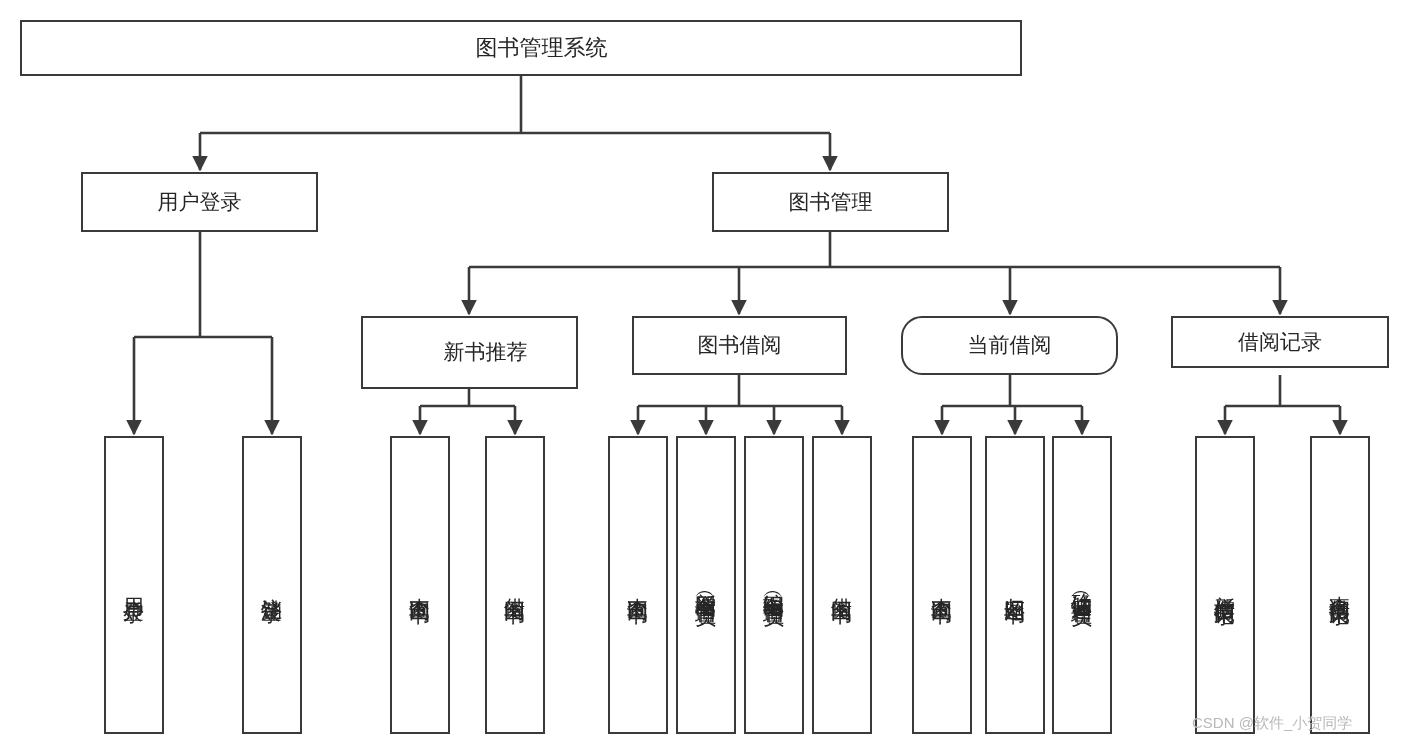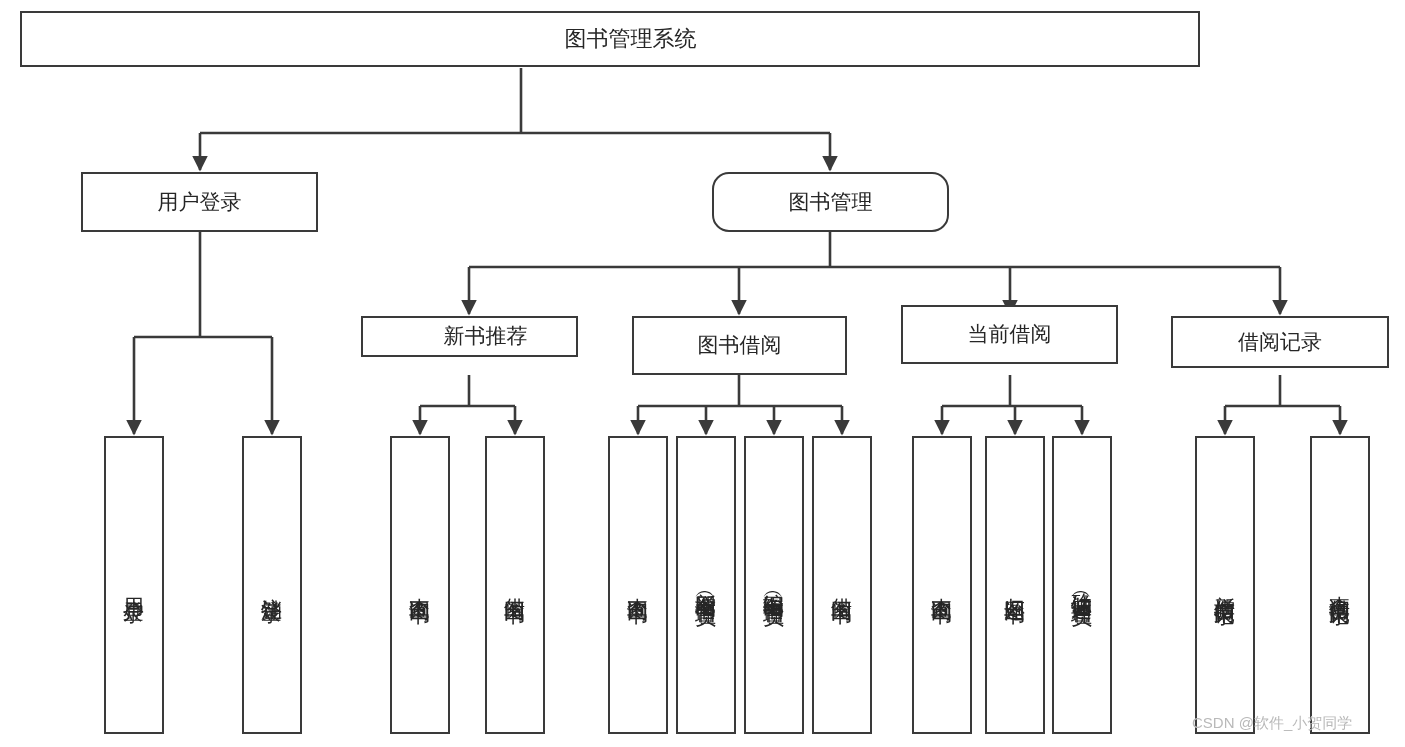--- a/index.html
+++ b/index.html
@@ -123,38 +123,38 @@
       <path d="M 1082 406 L 1082 434" marker-end="url(#arrow)"></path>
 
       <path d="M 1280 375 L 1280 406"></path>
       <path d="M 1225 406 L 1340 406"></path>
       <path d="M 1225 406 L 1225 434" marker-end="url(#arrow)"></path>
       <path d="M 1340 406 L 1340 434" marker-end="url(#arrow)"></path>
 
     </g>
   </svg>
 
-  <div class="node horiz root" style="left:20px; top:11px; width:1180px; height:56px;padding-left:41px;">
+  <div class="node horiz root" style="left:20px; top:20px; width:1002px; height:56px;padding-left:41px;">
     <span class="label">图书管理系统</span>
   </div>
 
   <div class="node horiz" style="left:81px; top:172px; width:237px; height:60px;">
     <span class="label">用户登录</span>
   </div>
-  <div class="node horiz" style="left:712px; top:172px; width:237px; height:60px;border-radius:17px;">
+  <div class="node horiz" style="left:712px; top:172px; width:237px; height:60px;">
     <span class="label">图书管理</span>
   </div>
 
-  <div class="node horiz" style="left:361px; top:316px; width:217px; height:41px;padding-left:32px;">
+  <div class="node horiz" style="left:361px; top:316px; width:217px; height:73px;padding-left:32px;">
     <span class="label">新书推荐</span>
   </div>
   <div class="node horiz" style="left:632px; top:316px; width:215px; height:59px;">
     <span class="label">图书借阅</span>
   </div>
-  <div class="node horiz" style="left:901px; top:305px; width:217px; height:59px;">
+  <div class="node horiz" style="left:901px; top:316px; width:217px; height:59px;border-radius:21px;">
     <span class="label">当前借阅</span>
   </div>
   <div class="node horiz" style="left:1171px; top:316px; width:218px; height:52px;">
     <span class="label">借阅记录</span>
   </div>
 
   <div class="node vert" style="left:104px; top:436px; width:60px; height:298px;">
     <span class="label">用户登录</span>
   </div>
   <div class="node vert" style="left:242px; top:436px; width:60px; height:298px;">

